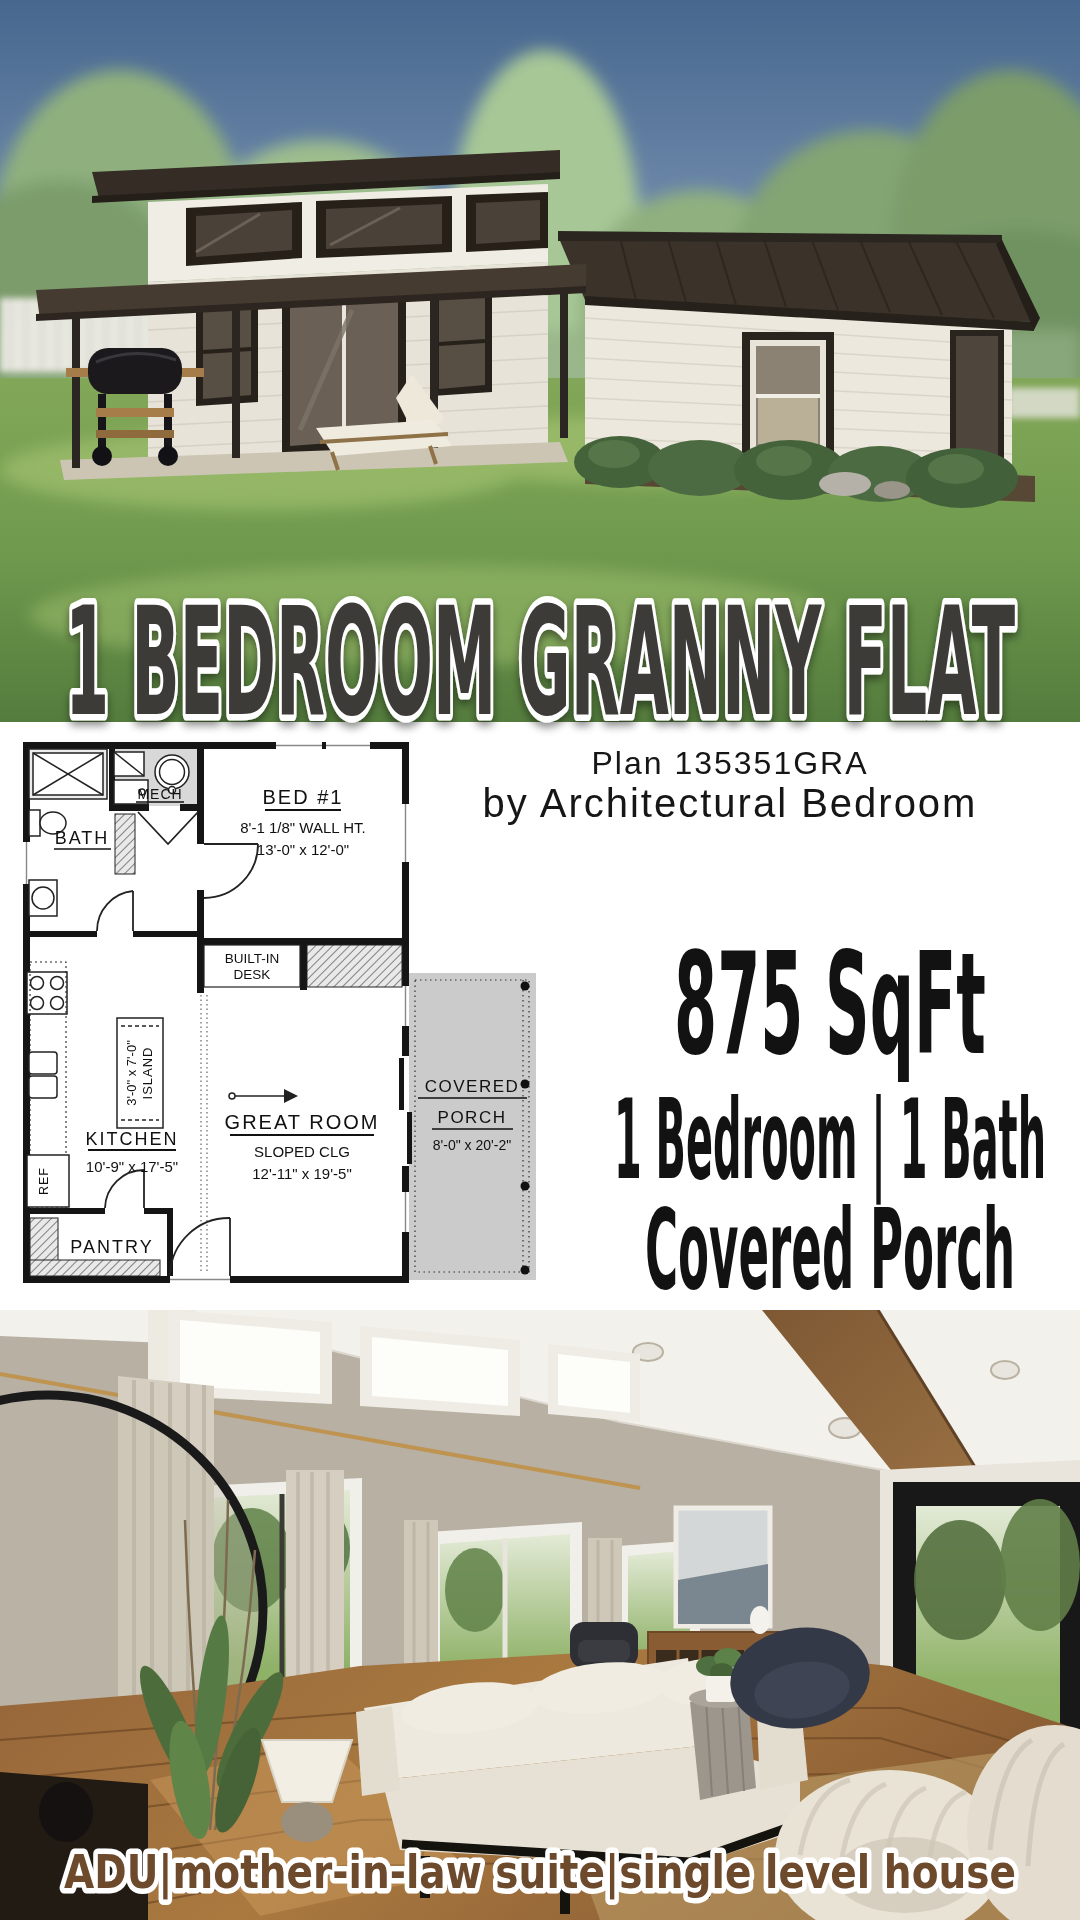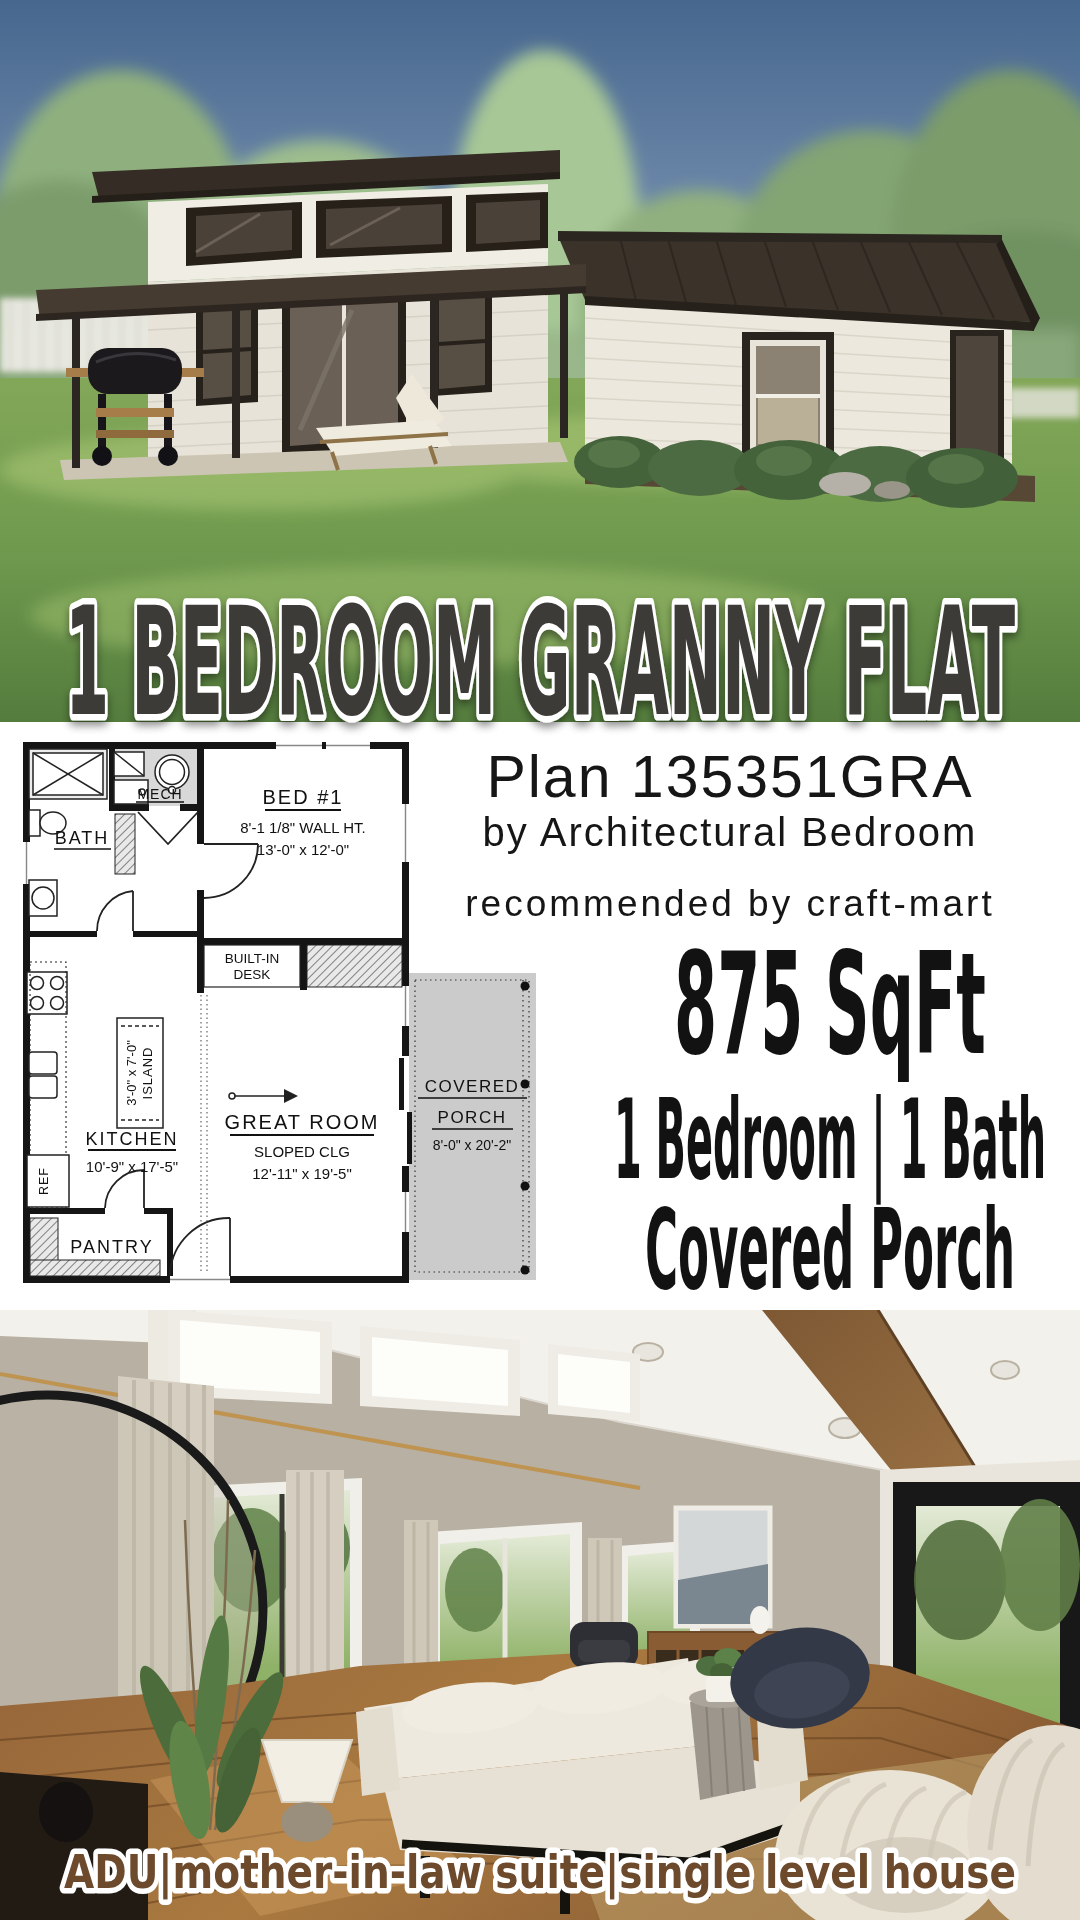--- a/index.html
+++ b/index.html
@@ -1,20 +1,20 @@
 <!DOCTYPE html>
 <html><head>
 <meta charset="utf-8">
 <style>
   html,body{margin:0;padding:0;background:#888;}
   .canvas{position:relative;width:1080px;height:1920px;background:#ffffff;overflow:hidden;
           font-family:"Liberation Sans",sans-serif;margin:0 auto;}
   .abs{position:absolute;}
   .plan-info{left:380px;top:746px;width:700px;text-align:center;color:#161616;}
-  .plan-info .l1{font-size:59px;letter-spacing:2px;line-height:1.08;}
+  .plan-info .l1{font-size:32px;letter-spacing:2px;line-height:1.08;}
   .plan-info .l2{font-size:40px;letter-spacing:2px;line-height:1.12;}
   .plan-info .l3{font-size:37px;letter-spacing:3px;margin-top:28px;}
   svg text{font-family:"Liberation Sans",sans-serif;}
   .condensed{font-family:"DejaVu Sans",sans-serif;font-weight:bold;}
   .fp-label{fill:#111;}
 </style>
 </head>
 <body>
 
 <div class="canvas">
@@ -206,21 +206,20 @@
         <filter id="t-sh" x="-10%" y="-10%" width="120%" height="130%">
       <feDropShadow dx="0" dy="5" stdDeviation="4" flood-color="#000" flood-opacity="0.45"></feDropShadow>
     </filter>
       </defs>
     <text class="condensed" x="540" y="120" font-size="150" text-anchor="middle" textLength="950" lengthAdjust="spacingAndGlyphs" fill="#3d3b39" stroke="#ffffff" stroke-width="13" stroke-linejoin="round" paint-order="stroke" filter="url(#t-sh)">1 BEDROOM GRANNY FLAT</text>
   </svg>
 
   <div class="abs plan-info">
     <div class="l1">Plan 135351GRA</div>
     <div class="l2">by Architectural Bedroom</div>
-    <div class="l3">recommended by craft-mart</div>
   </div>
 
   <svg class="abs" style="left:520px;top:945px" width="560" height="360" viewBox="0 0 560 360">
     <text class="condensed" x="310" y="108" font-size="140" text-anchor="middle" textLength="312" lengthAdjust="spacingAndGlyphs" fill="#121212">875 SqFt</text>
     <text class="condensed" x="310" y="233" font-size="110" text-anchor="middle" textLength="432" lengthAdjust="spacingAndGlyphs" fill="#121212">1 Bedroom | 1 Bath</text>
     <text class="condensed" x="310" y="343" font-size="110" text-anchor="middle" textLength="370" lengthAdjust="spacingAndGlyphs" fill="#121212">Covered Porch</text>
   </svg>
 
   <svg class="abs" style="left:20px;top:740px" width="520" height="545" viewBox="0 0 520 545">
     <defs>

